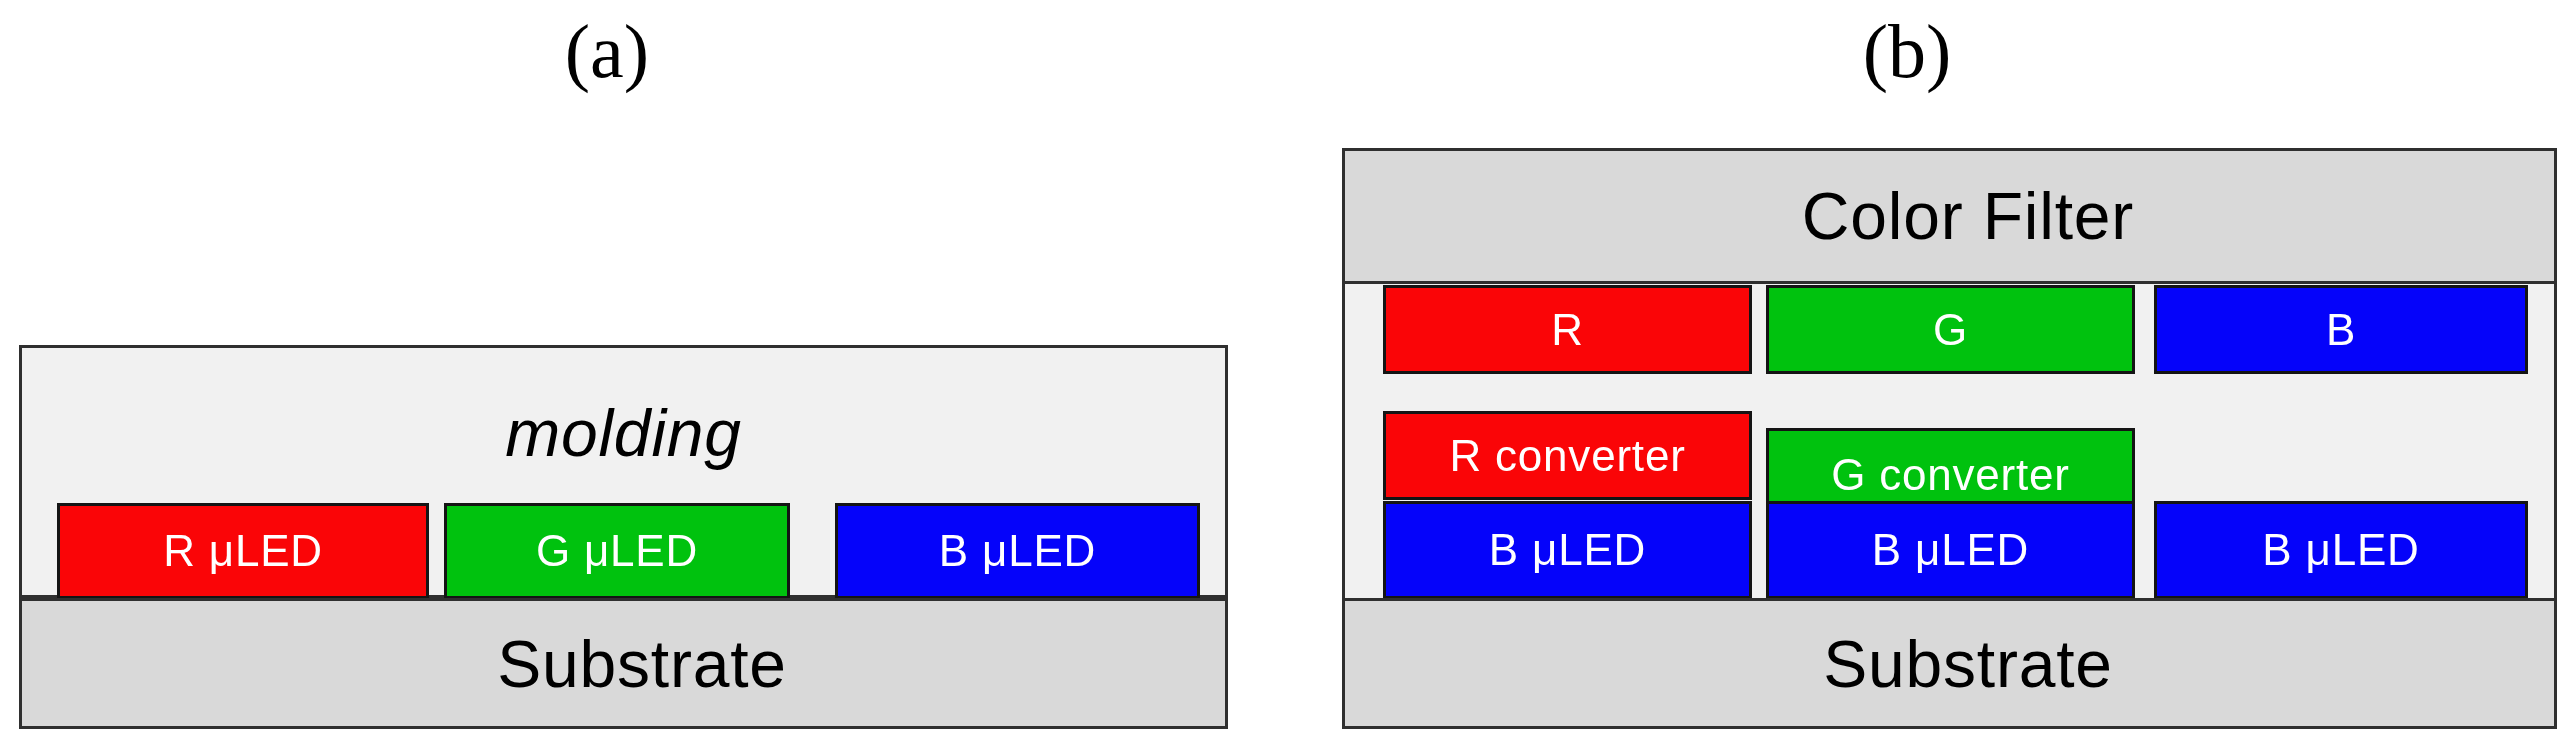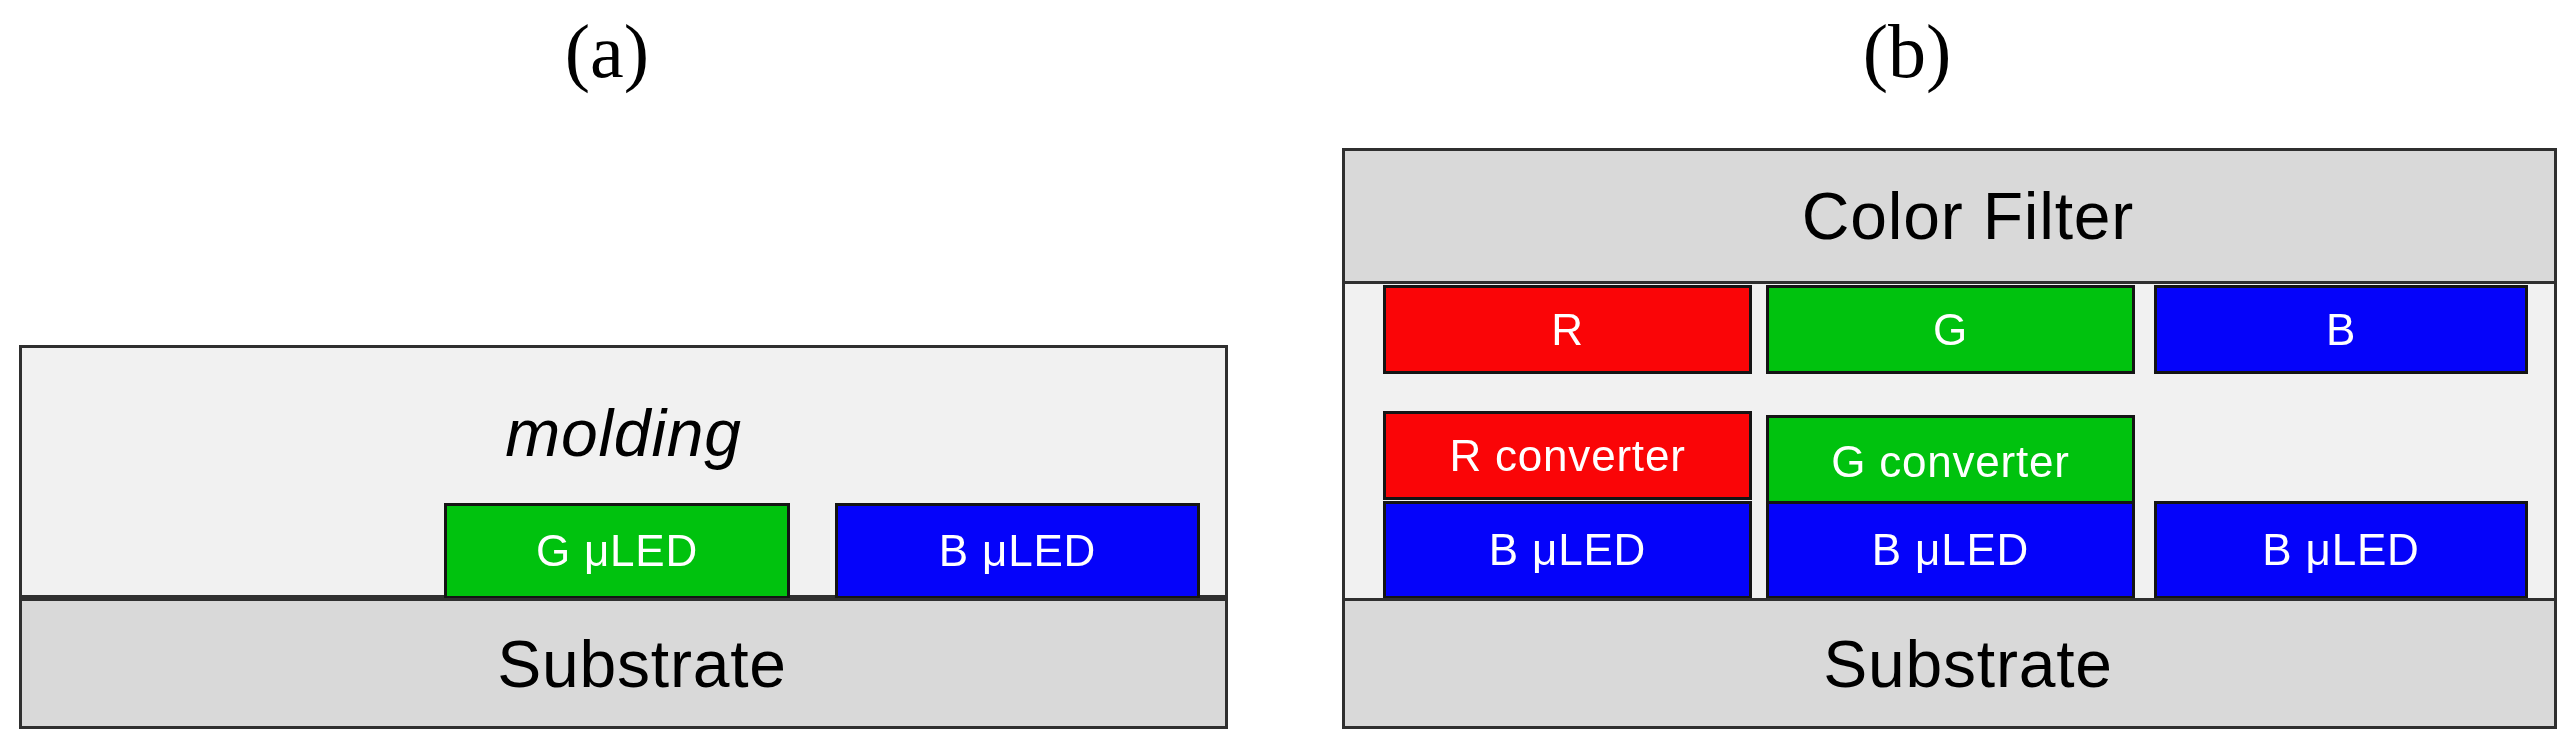--- a/index.html
+++ b/index.html
@@ -42,20 +42,23 @@
 <body>
 
 <div class="canvas">
 
   <div class="abs panel-label" style="left:359px; top:10px; width:496px;">(a)</div>
 
   <div class="abs outer-box" style="left:19px; top:345px; width:1209px; height:253px;"></div>
 
   <div class="abs big-label" style="left:19px; top:395px; width:1209px;font-style:italic;">molding</div>
 
+  <div class="abs chip bg-red" style="left:57px; top:503px; width:372px; height:96px;">
+    <span>R μLED</span>
+  </div>
   <div class="abs chip bg-green" style="left:444px; top:503px; width:346px; height:96px;">
     <span>G μLED</span>
   </div>
   <div class="abs chip bg-blue" style="left:835px; top:503px; width:365px; height:96px;">
     <span>B μLED</span>
   </div>
 
   <div class="abs gray-bar" style="left:19px; top:598px; width:1209px; height:131px;">
     <span class="big-label">Substrate</span>
   </div>
@@ -74,21 +77,21 @@
   <div class="abs chip bg-green" style="left:1766px; top:285px; width:369px; height:89px;">
     <span>G</span>
   </div>
   <div class="abs chip bg-blue" style="left:2154px; top:285px; width:374px; height:89px;">
     <span>B</span>
   </div>
 
   <div class="abs chip bg-red" style="left:1383px; top:411px; width:369px; height:89px;">
     <span>R converter</span>
   </div>
-  <div class="abs chip bg-green" style="left:1766px; top:415px; width:369px; height:93px;">
+  <div class="abs chip bg-green" style="left:1766px; top:428px; width:369px; height:93px;">
     <span>G converter</span>
   </div>
 
   <div class="abs chip bg-blue" style="left:1383px; top:501px; width:369px; height:98px;">
     <span>B μLED</span>
   </div>
   <div class="abs chip bg-blue" style="left:1766px; top:501px; width:369px; height:98px;">
     <span>B μLED</span>
   </div>
   <div class="abs chip bg-blue" style="left:2154px; top:501px; width:374px; height:98px;">

